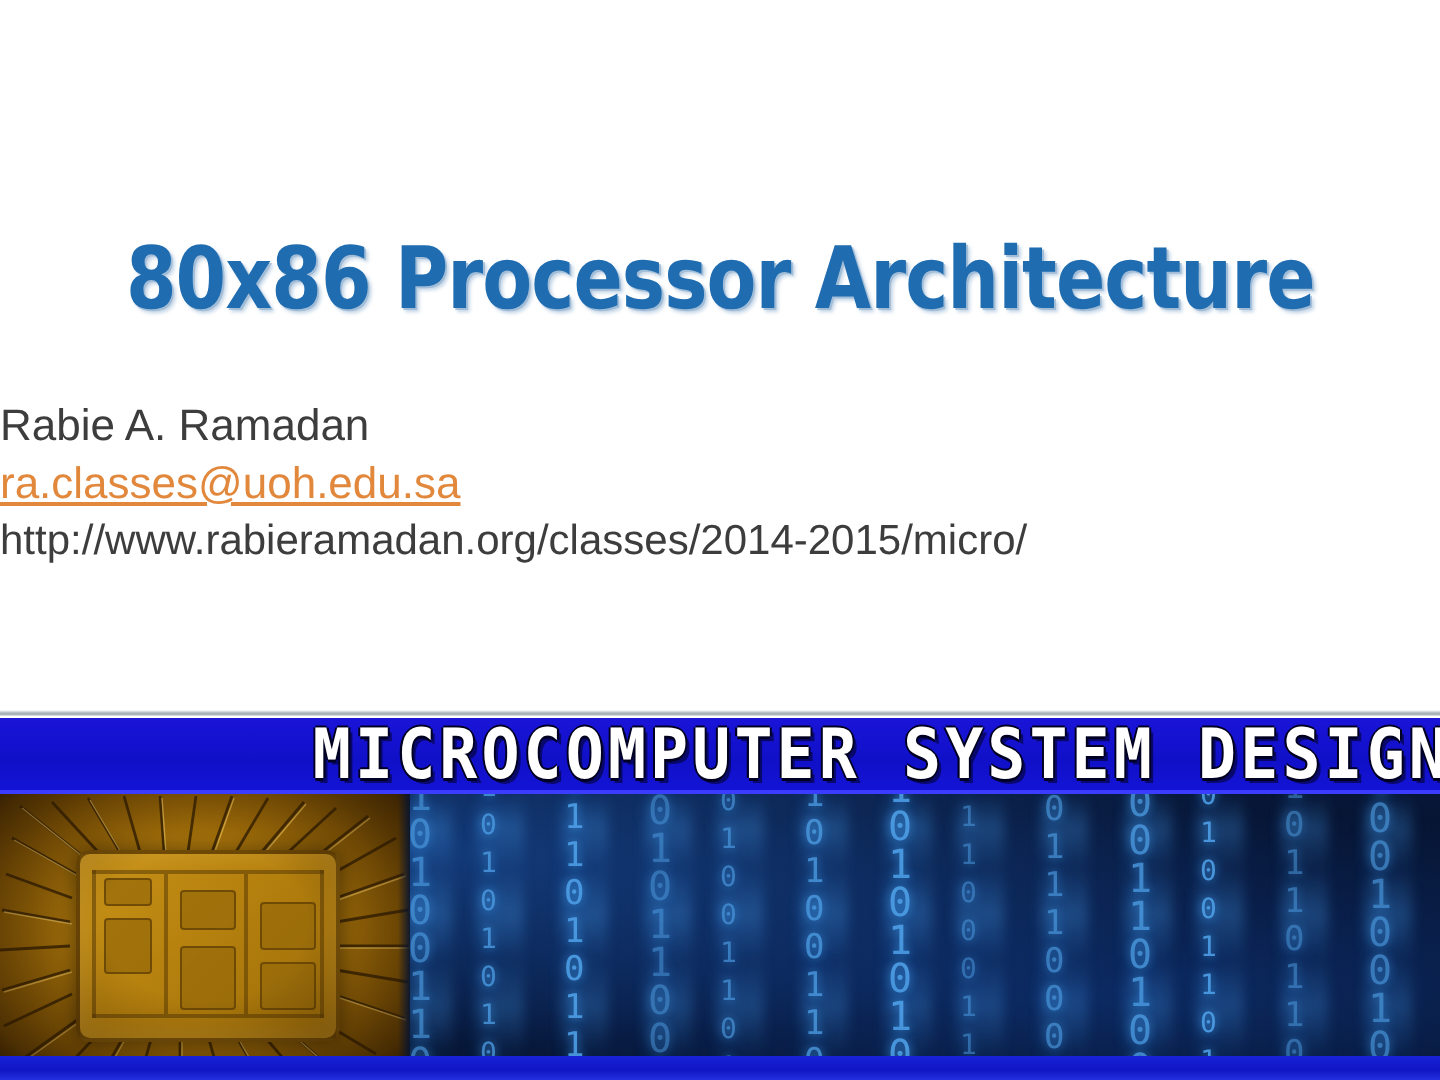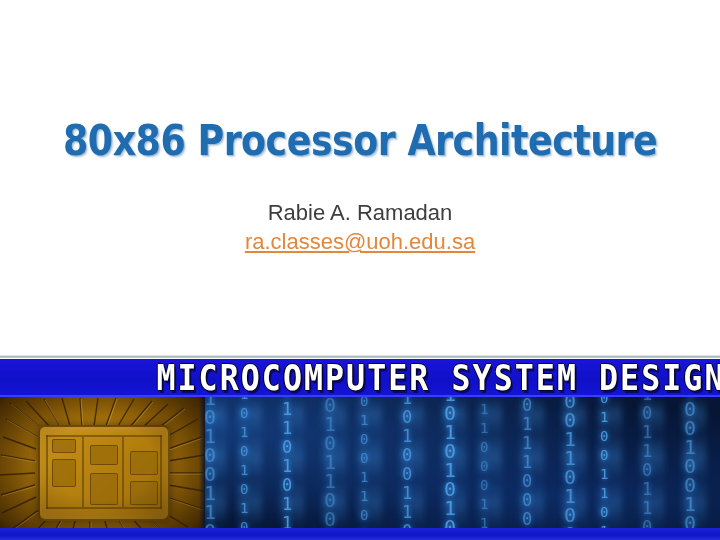--- a/index.html
+++ b/index.html
@@ -44,21 +44,21 @@
     transform-origin: center;
     white-space: nowrap;
   }
 
   
   .subtext {
     position: absolute;
     left: 0;
     top: 198px;
     width: 720px;
-    text-align: center;
+    text-align: left;
     font-family: "Liberation Sans", sans-serif;
   }
   .subline {
     display: block;
     font-size: 22px;
     line-height: 29px;
     color: #3d3d3d;
     white-space: nowrap;
   }
   .subline.link {
@@ -248,20 +248,21 @@
 
 <div class="slide">
 
   <div class="title-zone">
     <span class="slide-title">80x86 Processor Architecture</span>
   </div>
 
   <div class="subtext">
     <span class="subline">Rabie A. Ramadan</span>
     <span class="subline link">ra.classes@uoh.edu.sa</span>
+    <span class="subline small">http://www.rabieramadan.org/classes/2014-2015/micro/</span>
   </div>
 
   <div class="divider"></div>
 
   <div class="banner">
     <div class="banner-inner">
       <span class="banner-text">MICROCOMPUTER SYSTEM DESIGN</span>
     </div>
   </div>
 

